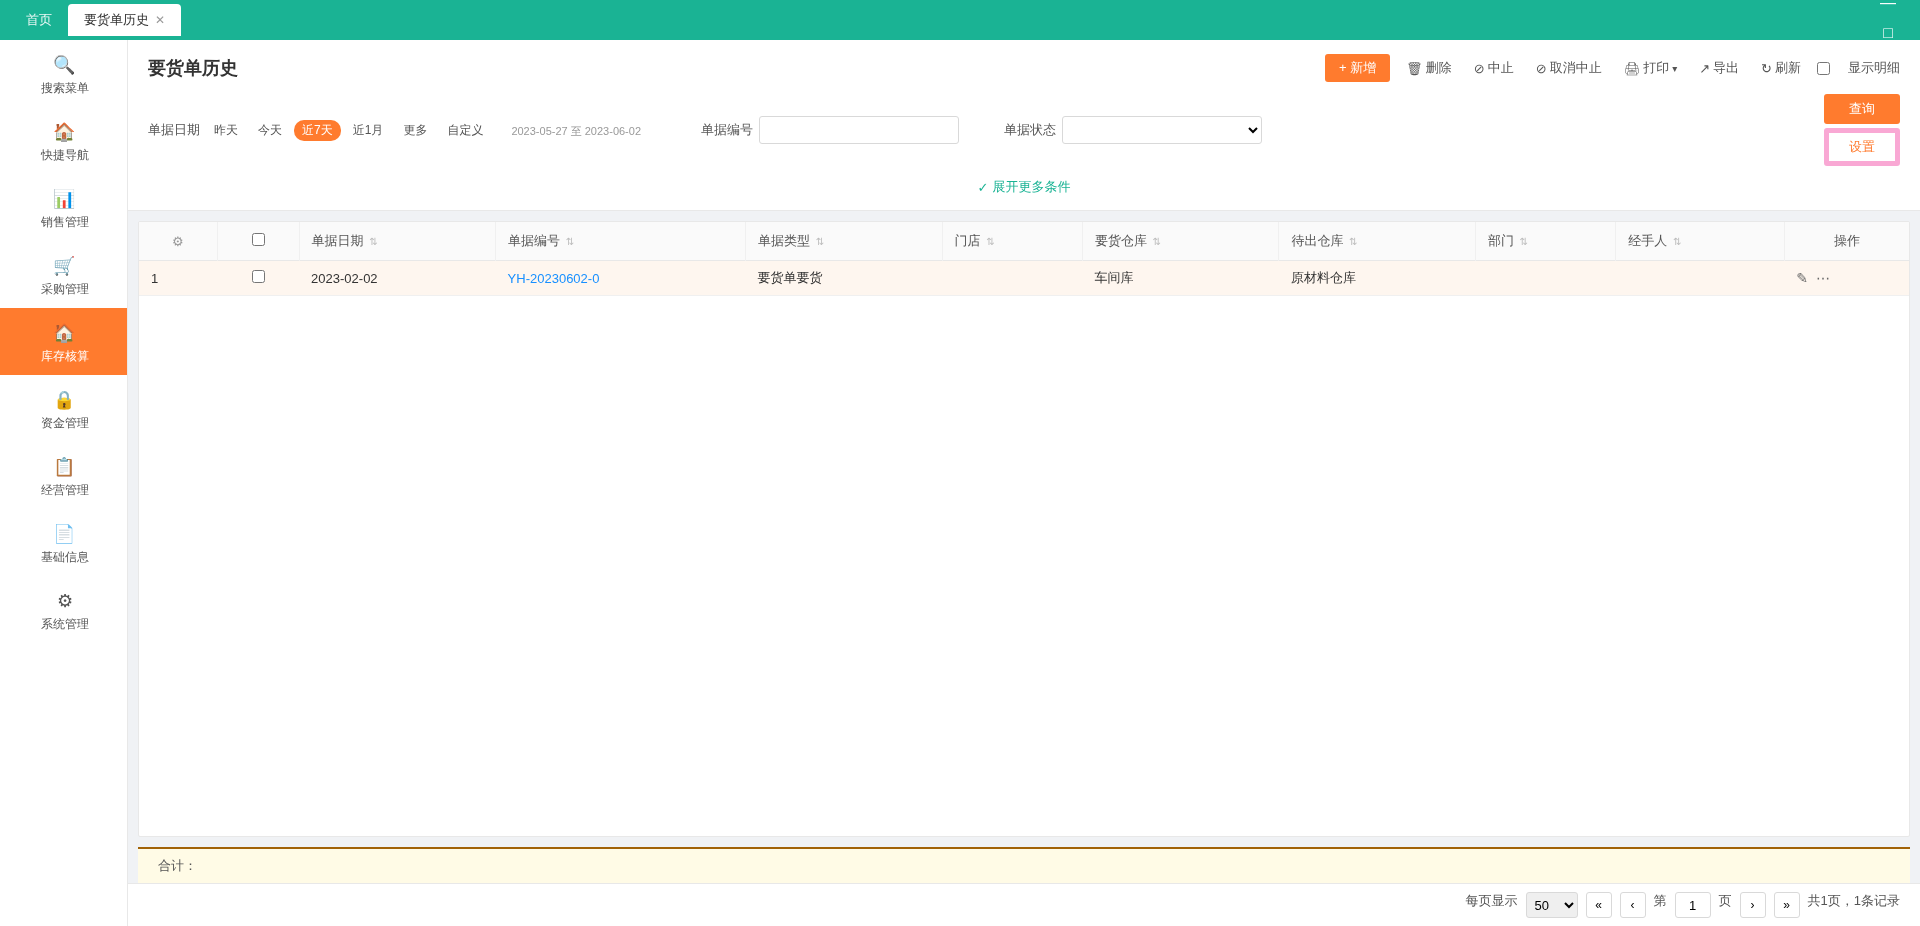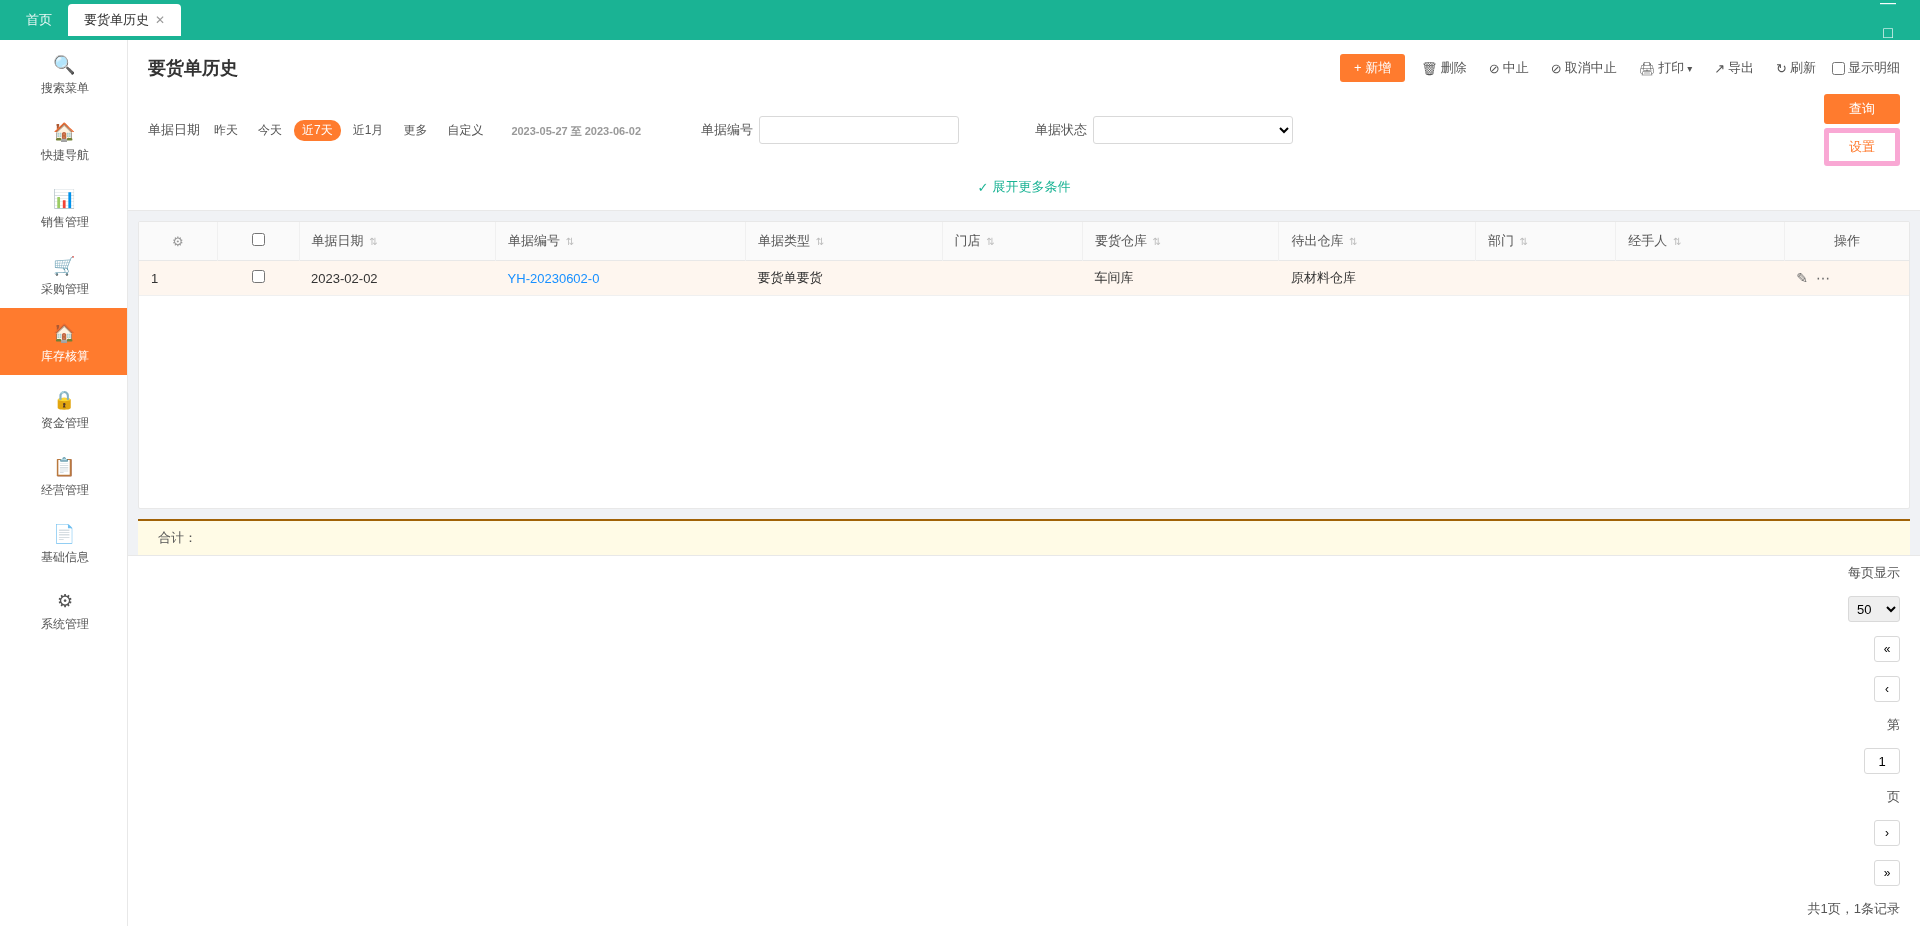--- a/index.html
+++ b/index.html
@@ -150,21 +150,21 @@
       color: #ff7b2e;
       border: 5px solid #f9a8d4;
       padding: 5px 14px;
       border-radius: 3px;
       cursor: pointer;
       font-size: 13px;
     }
     .display-detail-btn {
       display: flex;
       align-items: center;
-      gap: 3px;
+      gap: 18px;
       font-size: 13px;
       color: #555;
       cursor: pointer;
     }
 
     
     .filter-area {
       padding: 10px 20px;
       background: #fff;
       border-bottom: 1px solid #e8e8e8;
@@ -199,21 +199,20 @@
       color: #555;
     }
     .date-pill.active {
       background: #ff7b2e;
       color: #fff;
     }
     .date-range-text {
       font-size: 11px;
       color: #999;
       margin-top: 2px;
-      font-weight: bold;
     }
     .filter-input {
       height: 28px;
       border: 1px solid #d9d9d9;
       border-radius: 3px;
       padding: 0 8px;
       font-size: 13px;
       width: 200px;
       outline: none;
     }
@@ -305,30 +304,29 @@
       padding: 8px 20px;
       font-size: 13px;
       color: #555;
       flex-shrink: 0;
       margin: 0 10px 0 10px;
     }
 
     
     .pagination-bar {
       display: flex;
-      align-items: flex-end;
+      align-items: flex-start;
       justify-content: flex-end;
       padding: 8px 20px;
       background: #fff;
       border-top: 1px solid #e8e8e8;
       font-size: 13px;
       color: #555;
-      gap: 14px;
+      gap: 8px;
       flex-shrink: 0;
-      flex-direction: column;
     }
     .page-size-select {
       height: 26px;
       border: 1px solid #d9d9d9;
       border-radius: 3px;
       padding: 0 4px;
       font-size: 13px;
     }
     .page-btn {
       width: 26px;
@@ -467,21 +465,21 @@
 
           <div style="display:flex;flex-direction:column;">
             <span class="date-range-text">2023-05-27 至 2023-06-02</span>
           </div>
 
           <div class="filter-item" style="margin-left: 40px;">
             <span class="filter-label">单据编号</span>
             <input class="filter-input" type="text" style="">
           </div>
 
-          <div class="filter-item" style="margin-left: 56px;">
+          <div class="filter-item" style="margin-left: 25px;">
             <span class="filter-label">单据状态</span>
             <select class="filter-select">
               <option value=""></option>
             </select>
           </div>
 
           <div style="margin-left: auto; display: flex; flex-direction: column; gap: 4px;">
             <button class="btn-orange" style="padding: 6px 20px;">查询</button>
             <button class="btn-orange-outline" style="padding: 5px 20px;">设置</button>
           </div>

